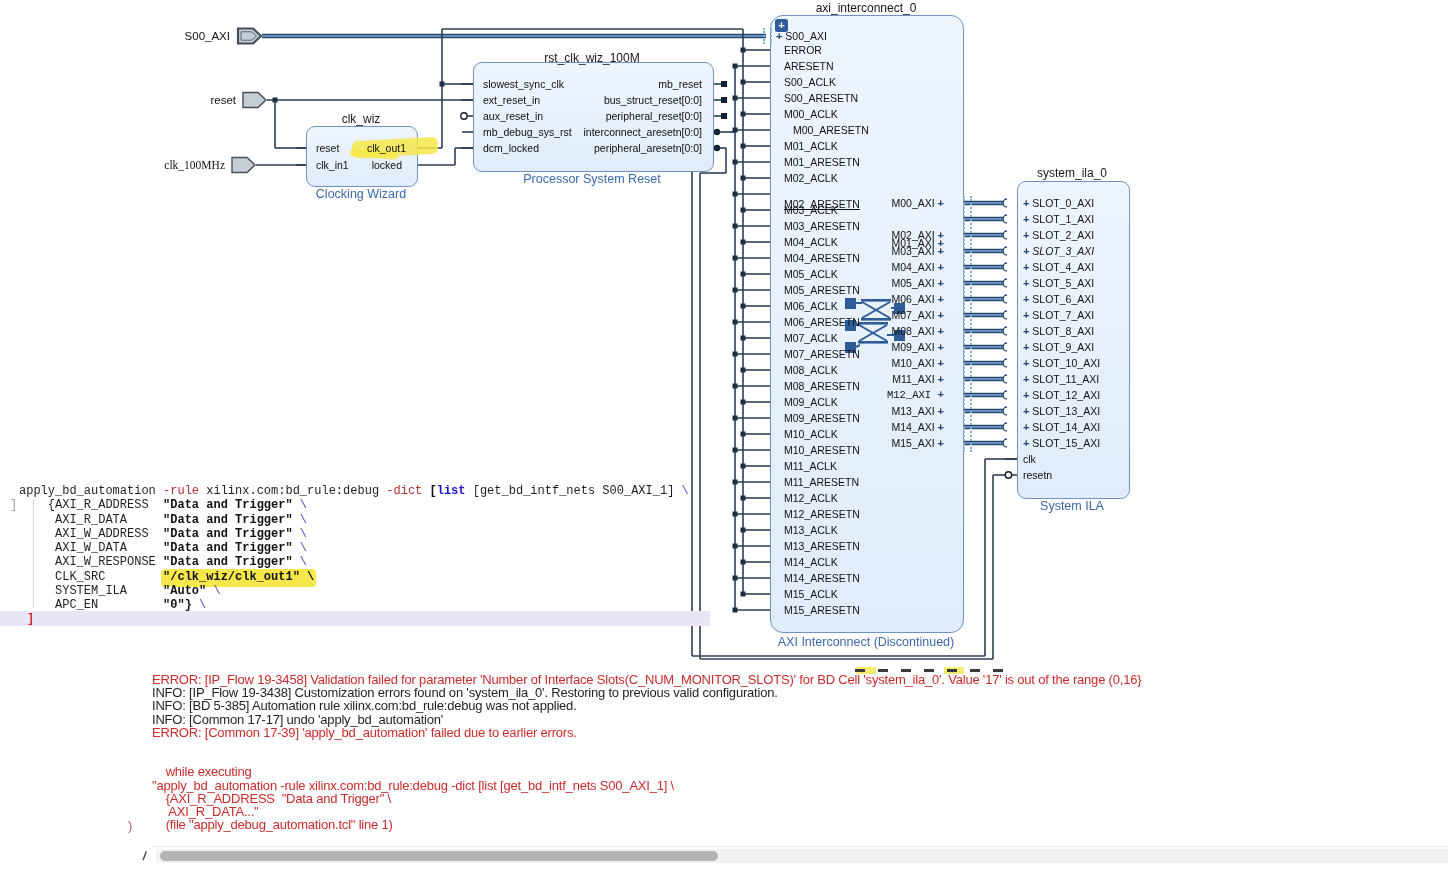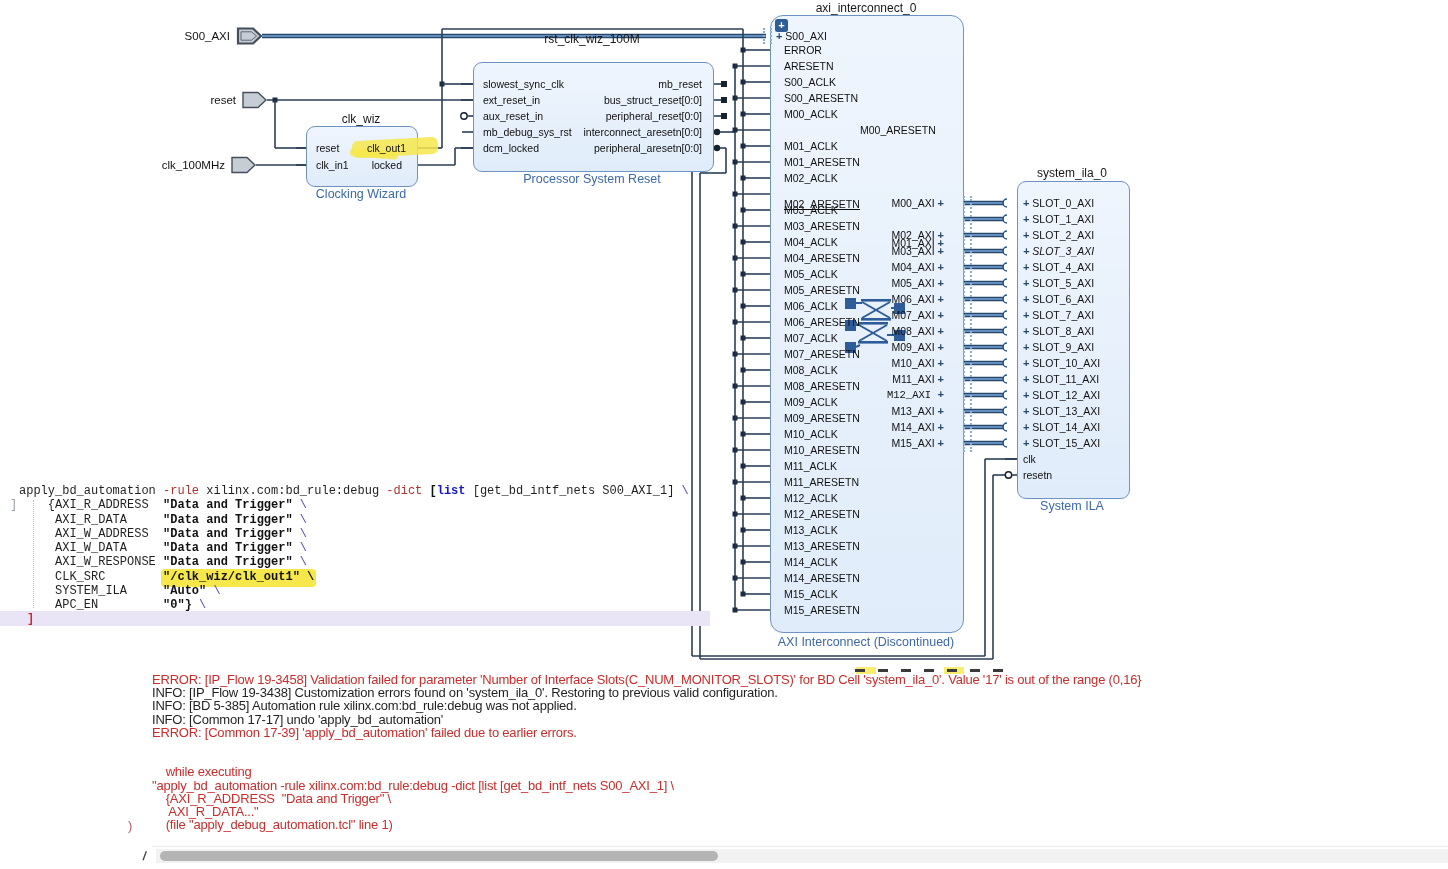--- a/index.html
+++ b/index.html
@@ -258,30 +258,30 @@
       <line x1="887" y1="325" x2="859" y2="341" stroke="#2d5c99" stroke-width="2"></line>
       <line x1="856" y1="303" x2="862" y2="303" stroke="#2d5c99" stroke-width="2"></line>
       <line x1="891" y1="308" x2="894" y2="308" stroke="#2d5c99" stroke-width="2"></line>
       <line x1="856" y1="325" x2="860" y2="325" stroke="#2d5c99" stroke-width="2"></line>
       <line x1="887" y1="335" x2="894" y2="335" stroke="#2d5c99" stroke-width="2"></line>
       <line x1="856" y1="347" x2="860" y2="345" stroke="#2d5c99" stroke-width="2"></line>
     </svg>
 
   <div class="txt btitle" style="left:361px;top:112px;">clk_wiz</div>
   <div class="txt bcaption" style="left:361px;top:187px;">Clocking Wizard</div>
-  <div class="txt btitle" style="left:592px;top:32px;">rst_clk_wiz_100M</div>
+  <div class="txt btitle" style="left:592px;top:51px;">rst_clk_wiz_100M</div>
   <div class="txt bcaption" style="left:592px;top:172px;">Processor System Reset</div>
   <div class="txt btitle" style="left:866px;top:1px;">axi_interconnect_0</div>
   <div class="txt bcaption" style="left:866px;top:635px;">AXI Interconnect (Discontinued)</div>
   <div class="txt btitle" style="left:1072px;top:166px;">system_ila_0</div>
   <div class="txt bcaption" style="left:1072px;top:499px;">System ILA</div>
 
   <div class="txt portlbl" style="left:110px;top:29px;">S00_AXI</div>
   <div class="txt portlbl" style="left:116px;top:93px;">reset</div>
-  <div class="txt portlbl" style="left:105px;top:158px;">clk_100MHz</div>
+  <div class="txt portlbl" style="left:105px;top:158px;font-family:Liberation Serif, serif;">clk_100MHz</div>
 
   <div class="expand-btn" style="left:775px;top:19px;">+</div>
 
   <div class="dotband" style="left:763px;top:28px;height:16px;"></div>
   <div class="dotband" style="left:963px;top:196px;height:256px;"></div>
 
   <div class="marker" style="left:352px;top:139px;width:86px;height:17px;transform:rotate(-3deg);"></div>
   <div class="marker" style="left:350px;top:150px;width:48px;height:8px;transform:rotate(4deg);"></div>
 
   <div id="selband"></div>
@@ -314,21 +314,21 @@
     <div class="txt pin" style="left: 316px; top: 141.5px;">reset</div>
     <div class="txt pin" style="left: 316px; top: 158.5px;">clk_in1</div>
     <div class="txt pin r" style="left: 246px; top: 141.5px; width: 160px;">clk_out1</div>
     <div class="txt pin r" style="left: 242px; top: 158.5px; width: 160px;">locked</div>
     <div class="txt pin" style="left: 776px; top: 29.5px;"><span class="plus">+</span> S00_AXI</div>
     <div class="txt pin" style="left: 784px; top: 43.5px;">ERROR</div>
     <div class="txt pin" style="left: 784px; top: 59.5px;">ARESETN</div>
     <div class="txt pin" style="left: 784px; top: 75.5px;">S00_ACLK</div>
     <div class="txt pin" style="left: 784px; top: 91.5px;">S00_ARESETN</div>
     <div class="txt pin" style="left: 784px; top: 107.5px;">M00_ACLK</div>
-    <div class="txt pin" style="left: 828px; top: 123.5px; padding-left: 32px;">M00_ARESETN</div>
+    <div class="txt pin" style="left: 761px; top: 123.5px; padding-left: 32px;">M00_ARESETN</div>
     <div class="txt pin" style="left: 784px; top: 139.5px;">M01_ACLK</div>
     <div class="txt pin" style="left: 784px; top: 155.5px;">M01_ARESETN</div>
     <div class="txt pin" style="left: 784px; top: 171.5px;">M02_ACLK</div>
     <div class="txt pin" style="left: 784px; top: 198px; text-decoration: underline;">M02_ARESETN</div>
     <div class="txt pin" style="left: 784px; top: 203.5px;">M03_ACLK</div>
     <div class="txt pin" style="left: 784px; top: 219.5px;">M03_ARESETN</div>
     <div class="txt pin" style="left: 784px; top: 235.5px;">M04_ACLK</div>
     <div class="txt pin" style="left: 784px; top: 251.5px;">M04_ARESETN</div>
     <div class="txt pin" style="left: 784px; top: 267.5px;">M05_ACLK</div>
     <div class="txt pin" style="left: 784px; top: 283.5px;">M05_ARESETN</div>

